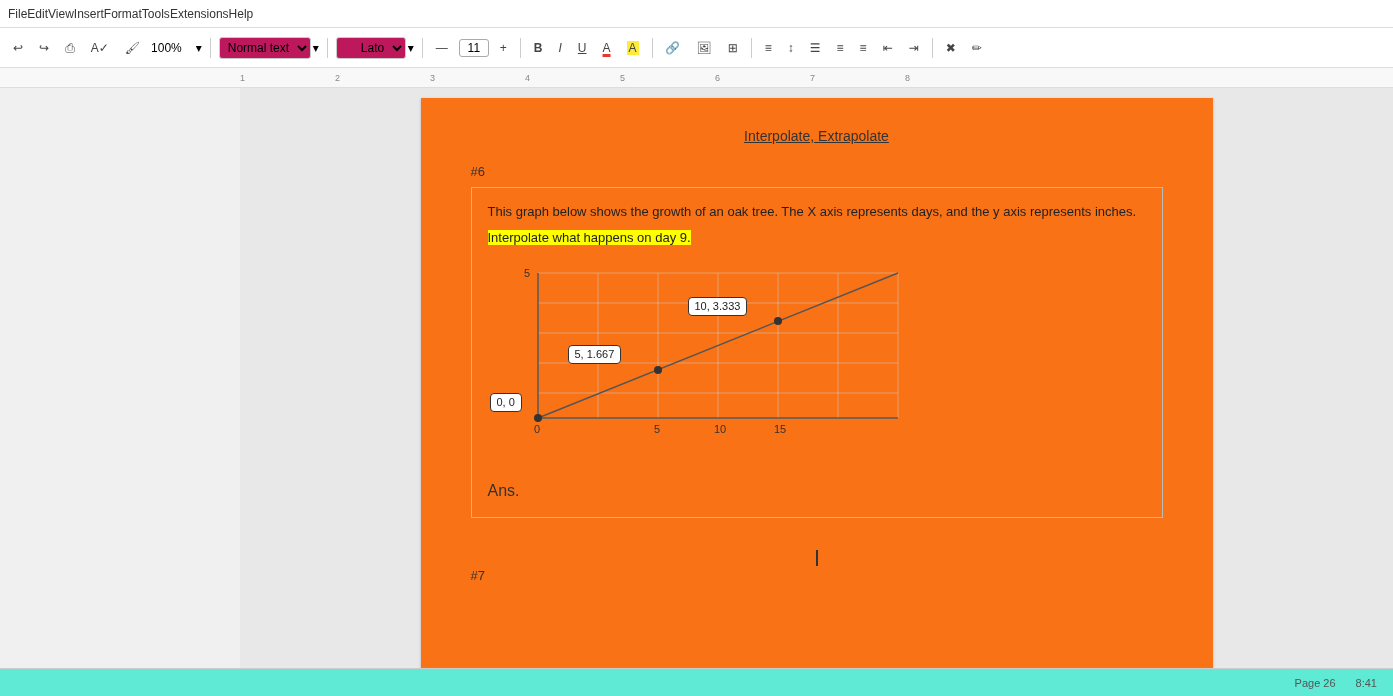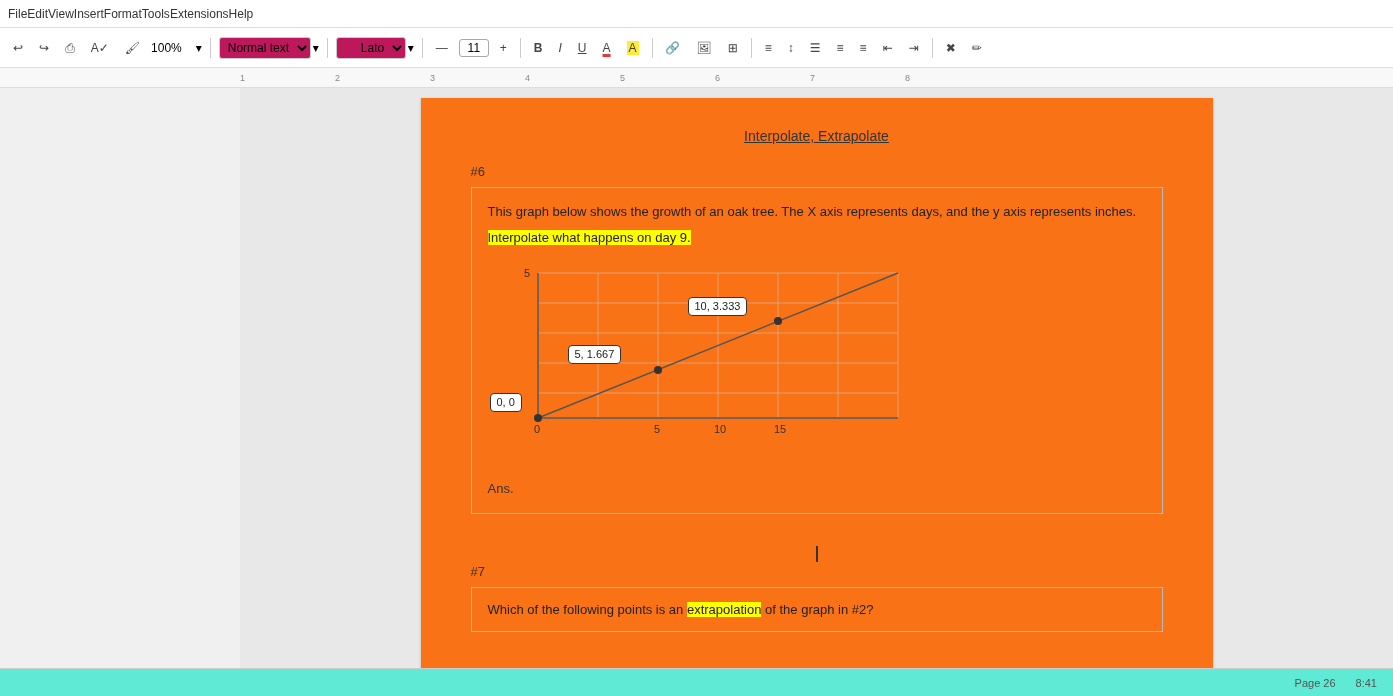--- a/index.html
+++ b/index.html
@@ -155,21 +155,21 @@
       border: 1px solid #333;
       border-radius: 4px;
       padding: 0 6px;
       font-size: 11px;
       font-weight: normal;
       color: #222;
     }
 
     .ans-line {
       margin-top: 12px;
-      font-size: 13px;
+      font-size: 16px;
       color: #333;
     }
 
     
     .question-7-box {
       border: 1px solid #bbb;
       padding: 14px 16px;
       font-size: 13px;
       color: #222;
     }
@@ -388,27 +388,20 @@
             </div>
           </div>
         </div>
 
         <div style="position:relative; height: 20px; text-align:center;">
           <div class="cursor-beam" style="display:inline-block;position:relative;top:2px;"></div>
         </div>
 
         <div class="question-block">
           <div class="question-number">#7</div>
-          <div class="question-7-box">
-            <span>Which of the following points is an</span>
-            <span> </span>
-            <span class="highlight-yellow">extrapolation</span>
-            <span> </span>
-            <span>of the graph in #2?</span>
-          </div>
         </div>
 
       </div>
     </div>
   </div>
 </div>
 
 <div class="bottom-bar">
   <span>Page 26</span>
   <span>8:41</span>

